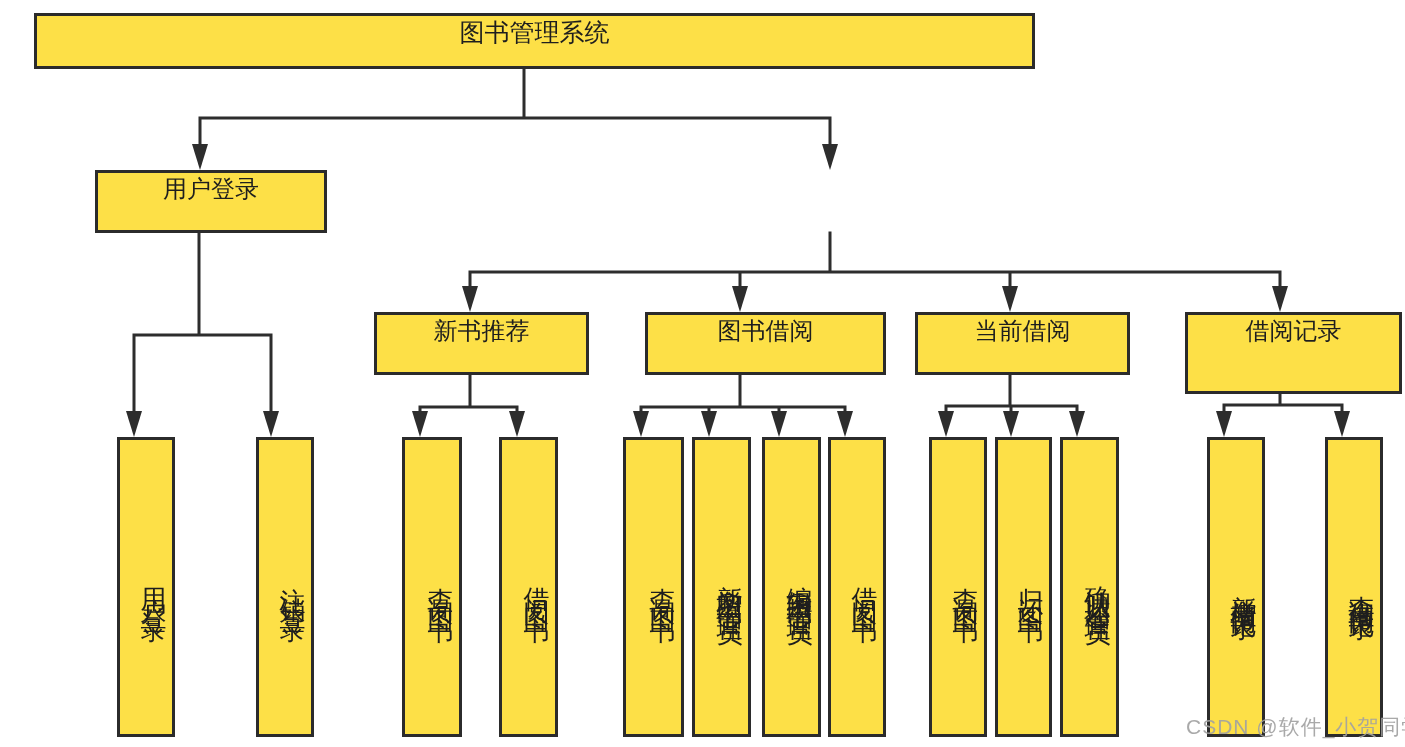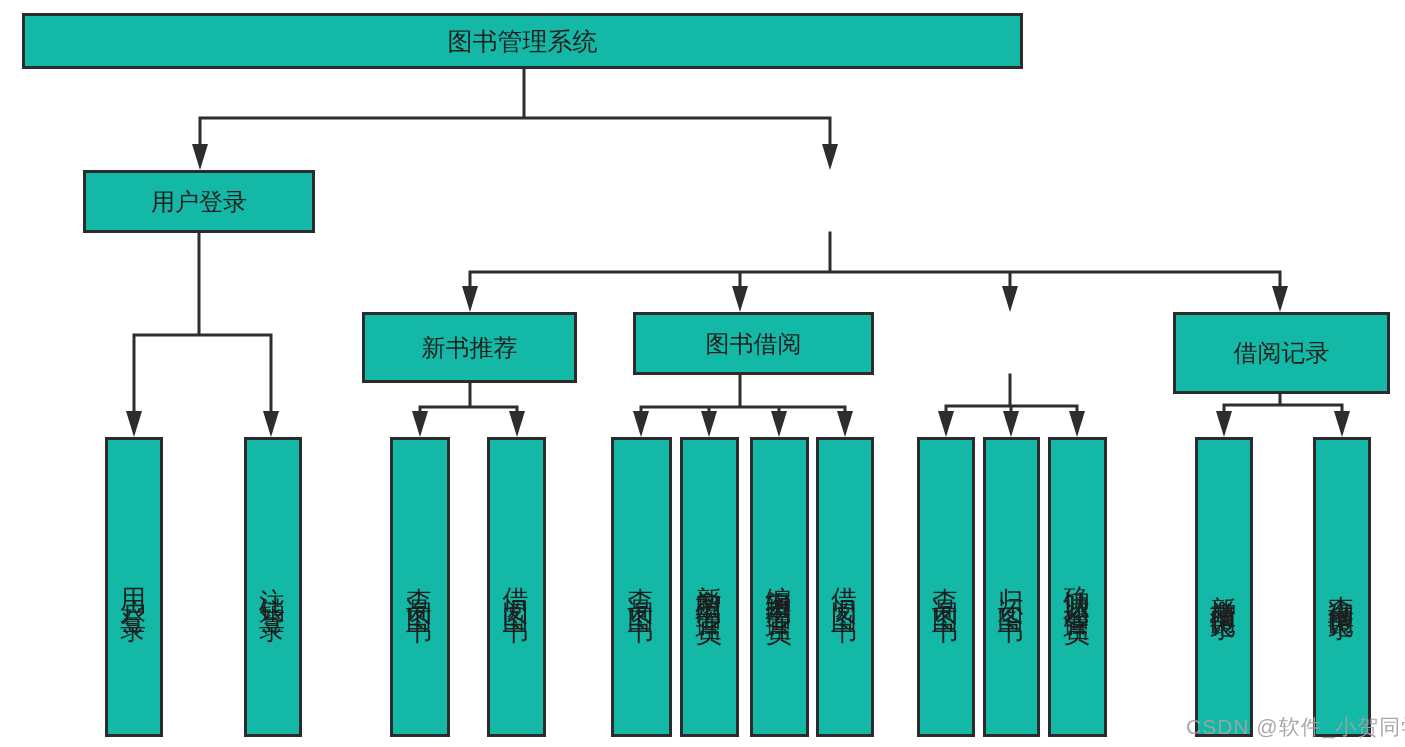--- a/index.html
+++ b/index.html
@@ -8,24 +8,25 @@
     position:relative;
     width:1405px; height:747px;
     background:#ffffff;
     font-family:"Liberation Sans", sans-serif;
     color:#1e1e1e;
     overflow:hidden;
   }
   .wires { position:absolute; left:0; top:0; }
   .box {
     position:absolute;
-    background:#14b8a6;
+    background:#fde047;
     border:3px solid #2b2b2b;
-    display:flex; align-items:center; justify-content:center;
+    display:flex; align-items:flex-start; justify-content:center;
     white-space:nowrap;
+    margin-left:12px;
   }
   .h   { font-size:24px; }
   .root{ font-size:25px; }
   .v   { writing-mode:vertical-rl; text-orientation:mixed; font-size:26px; }
   .ls4 { letter-spacing:10px; }
   .ls6 { letter-spacing:4px; }
   .ls9 { letter-spacing:5px; }
   .watermark {
     position:absolute; left:1186px; top:713px;
     font-size:21px; letter-spacing:1px;
@@ -83,25 +84,28 @@
   </svg>
 
   <div class="box h root" style="left:22px;top:13px;width:1001px;height:56px">
     <span>图书管理系统</span>
   </div>
 
   <div class="box h" style="left:83px;top:170px;width:232px;height:63px">
     <span>用户登录</span>
   </div>
 
-  <div class="box h" style="left:362px;top:312px;width:215px;height:71px">
+  <div class="box h" style="left:362px;top:312px;width:215px;height:63px">
     <span>新书推荐</span>
   </div>
   <div class="box h" style="left:633px;top:312px;width:241px;height:63px">
     <span>图书借阅</span>
+  </div>
+  <div class="box h" style="left:903px;top:312px;width:215px;height:63px">
+    <span>当前借阅</span>
   </div>
   <div class="box h" style="left:1173px;top:312px;width:217px;height:82px">
     <span>借阅记录</span>
   </div>
 
   <div class="box v" style="left:105px;top:437px;width:58px;height:300px">
     <span class="ls4">用户登录</span>
   </div>
   <div class="box v" style="left:244px;top:437px;width:58px;height:300px">
     <span class="ls4">注销登录</span>

